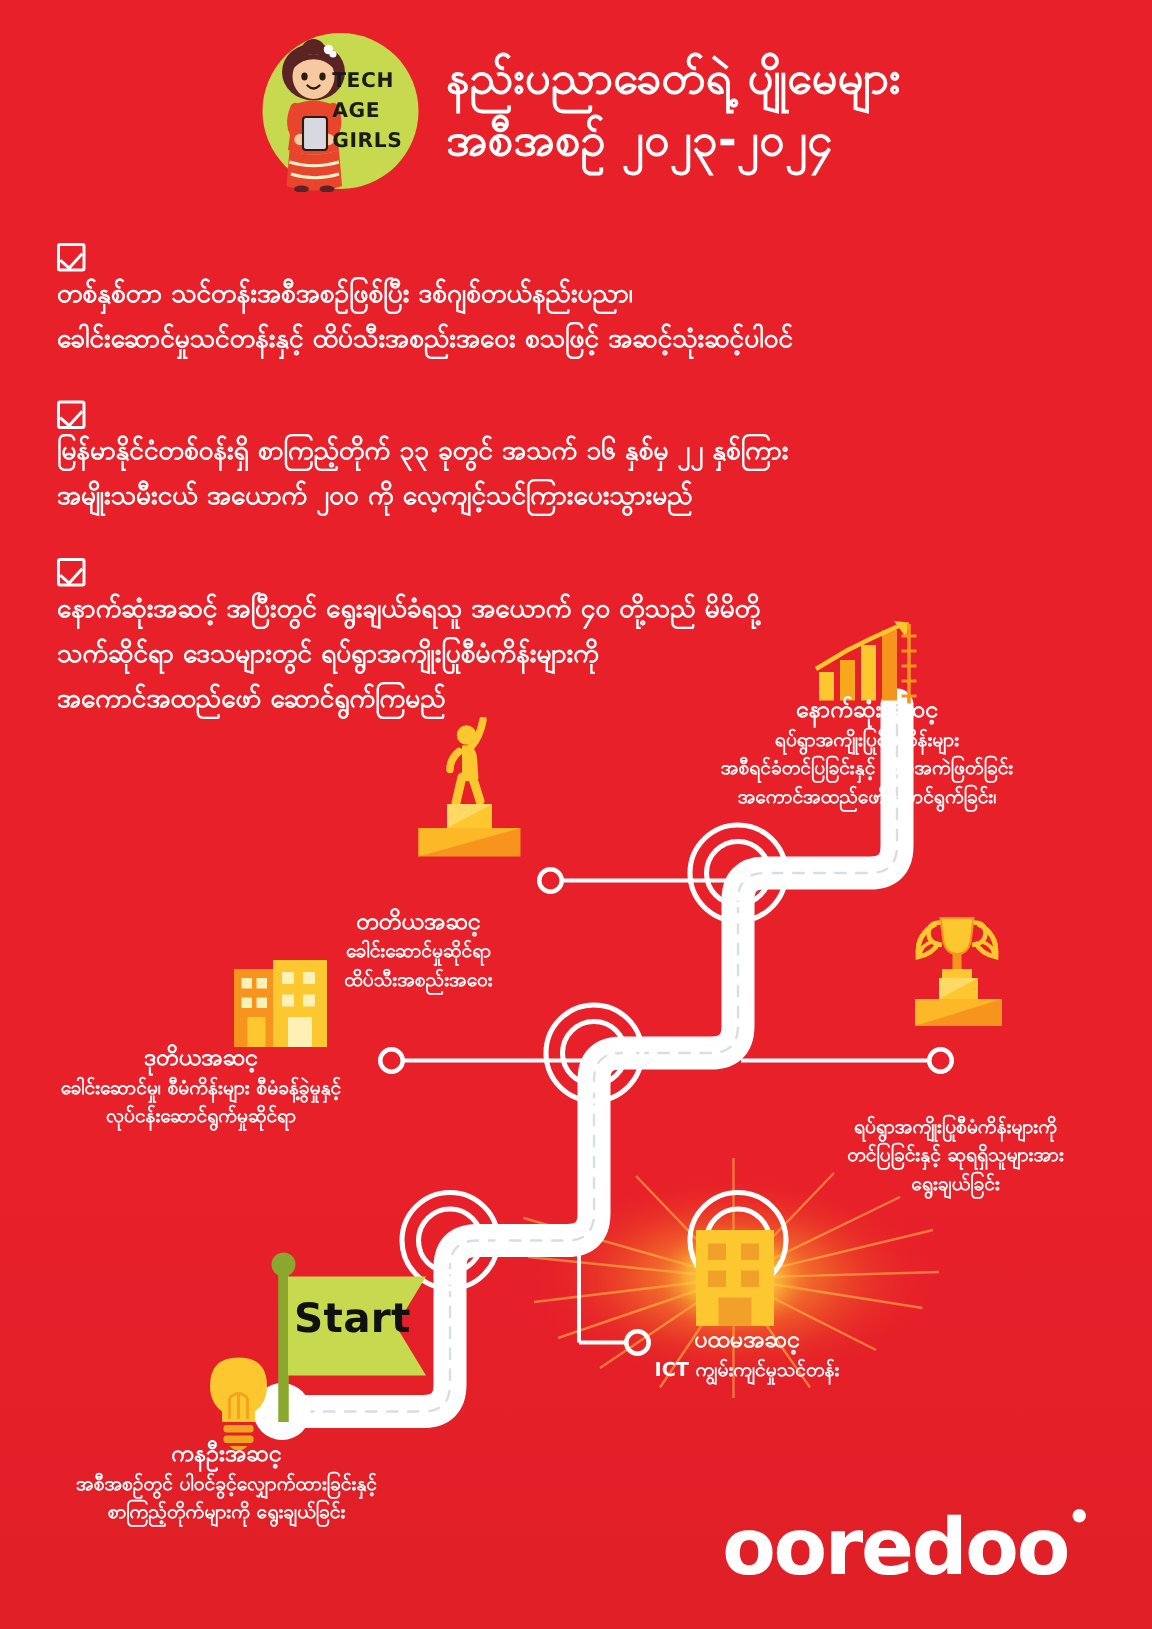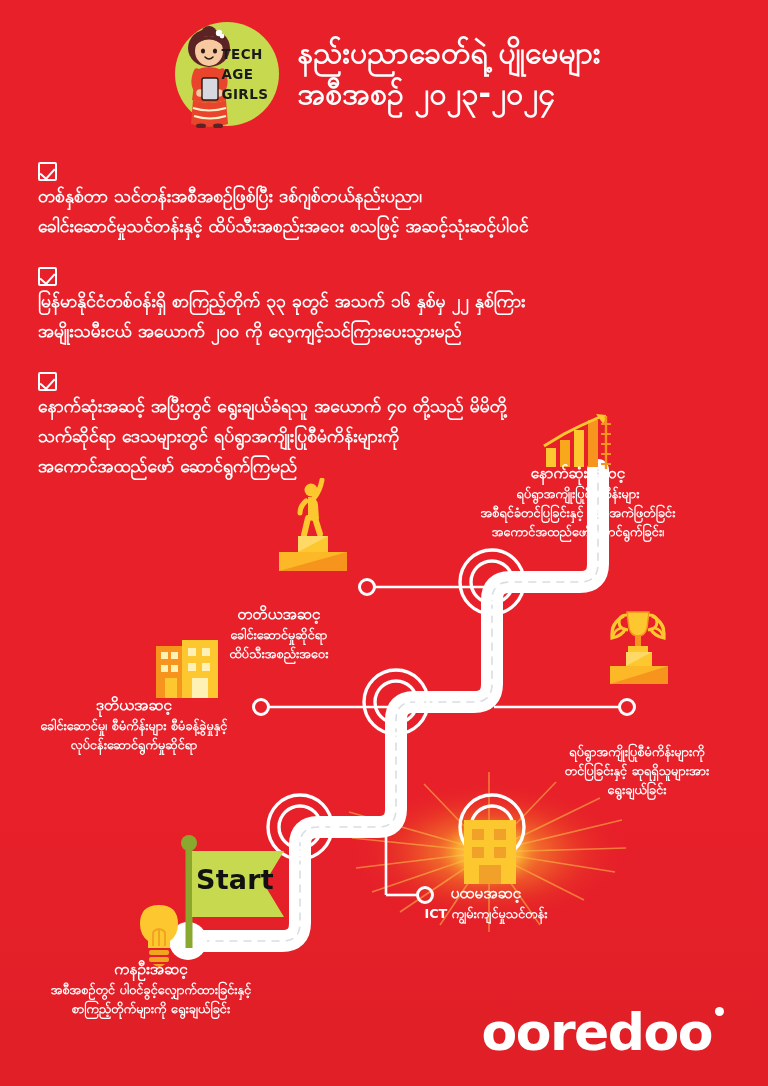--- a/index.html
+++ b/index.html
@@ -369,21 +369,21 @@
     <div class="node-desc">တင်ပြခြင်းနှင့် ဆုရရှိသူများအား</div>
     <div class="node-desc">ရွေးချယ်ခြင်း</div>
   </div>
 
   <div class="node-label ta-c" style="left:6px; top:694px; width:256px;">
     <div class="node-title">ဒုတိယအဆင့</div>
     <div class="node-desc">ခေါင်းဆောင်မှု၊ စီမံကိန်းများ စီမံခန့်ခွဲမှုနှင့်</div>
     <div class="node-desc">လုပ်ငန်းဆောင်ရွက်မှုဆိုင်ရာ</div>
   </div>
 
-  <div class="node-label ta-c" style="left:378px; top:882px; width:216px;">
+  <div class="node-label ta-c" style="left:390px; top:882px; width:216px;">
     <div class="node-title">ပထမအဆင့</div>
     <div class="node-desc">ICT ကျွမ်းကျင်မှုသင်တန်း</div>
   </div>
 
   <div class="node-label ta-c" style="left:6px; top:958px; width:290px;">
     <div class="node-title">ကနဦးအဆင့</div>
     <div class="node-desc">အစီအစဉ်တွင် ပါဝင်ခွင့်လျှောက်ထားခြင်းနှင့်</div>
     <div class="node-desc">စာကြည့်တိုက်များကို ရွေးချယ်ခြင်း</div>
   </div>
 

